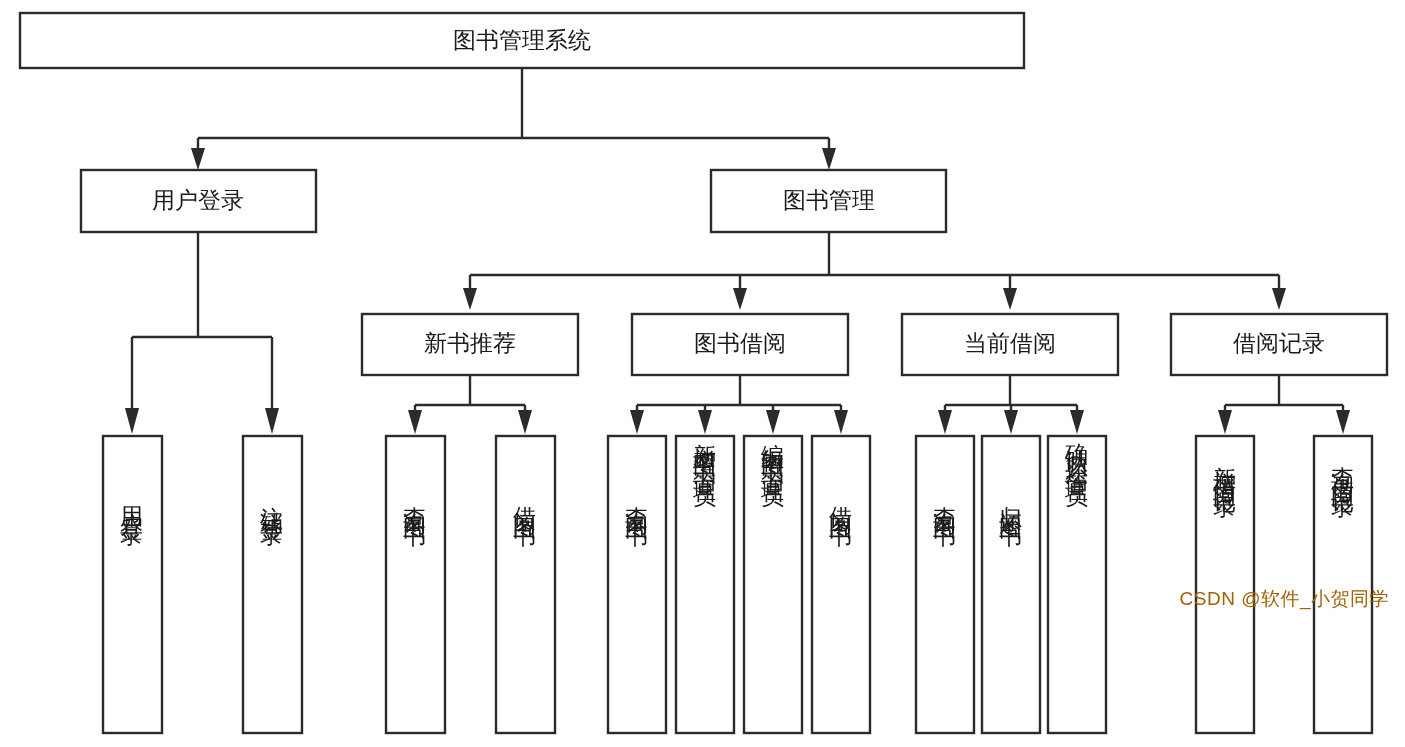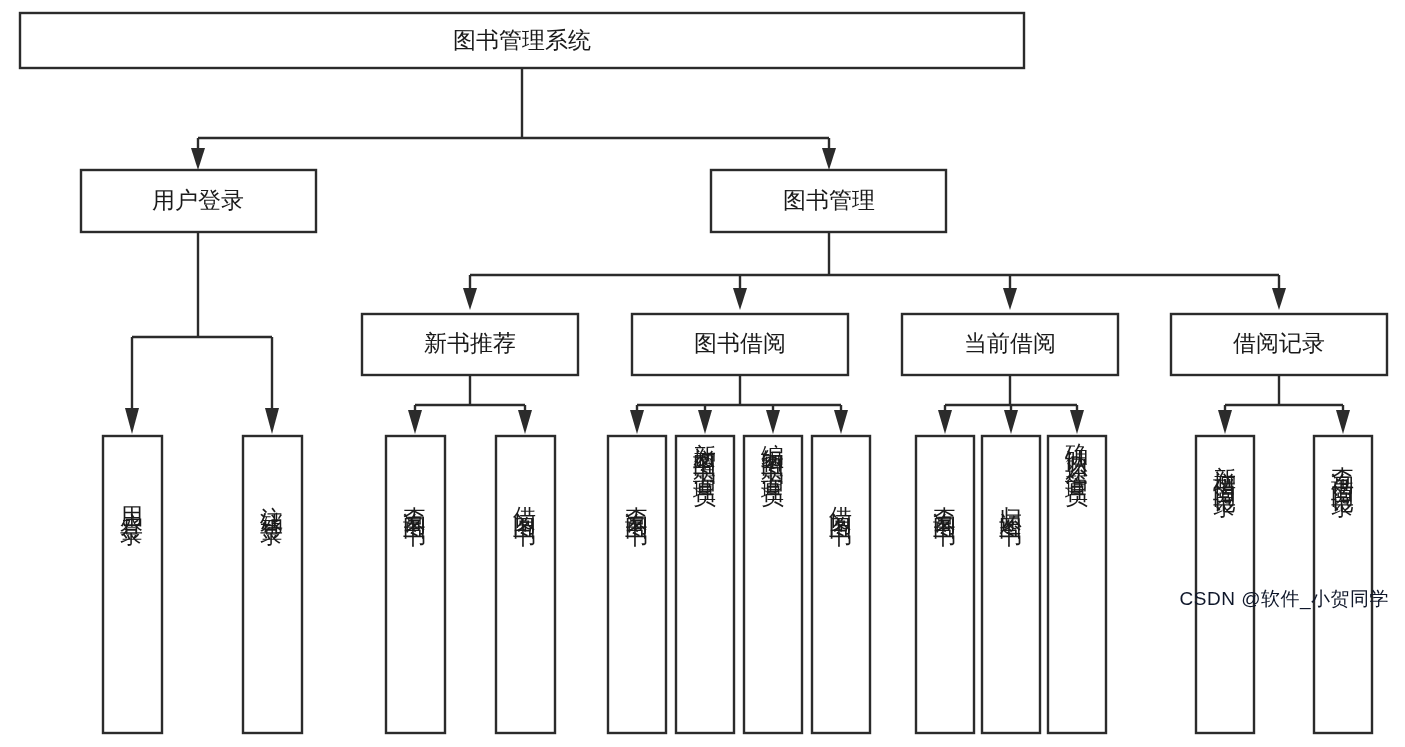--- a/index.html
+++ b/index.html
@@ -54,21 +54,21 @@
     font-family: "Liberation Sans", "DejaVu Sans", sans-serif;
     font-size: 23px;
     text-anchor: middle;
   }
   .watermark-text {
     position: absolute;
     right: 16px;
     bottom: 6px;
     font-family: "Liberation Sans", "DejaVu Sans", sans-serif;
     font-size: 19px;
-    color: #0f172a;
+    color: #a16207;
     white-space: nowrap;
     letter-spacing: 0.5px;
     user-select: none;
   }
 </style>
 </head>
 <body>
 
 <div id="diagram-root">
 

